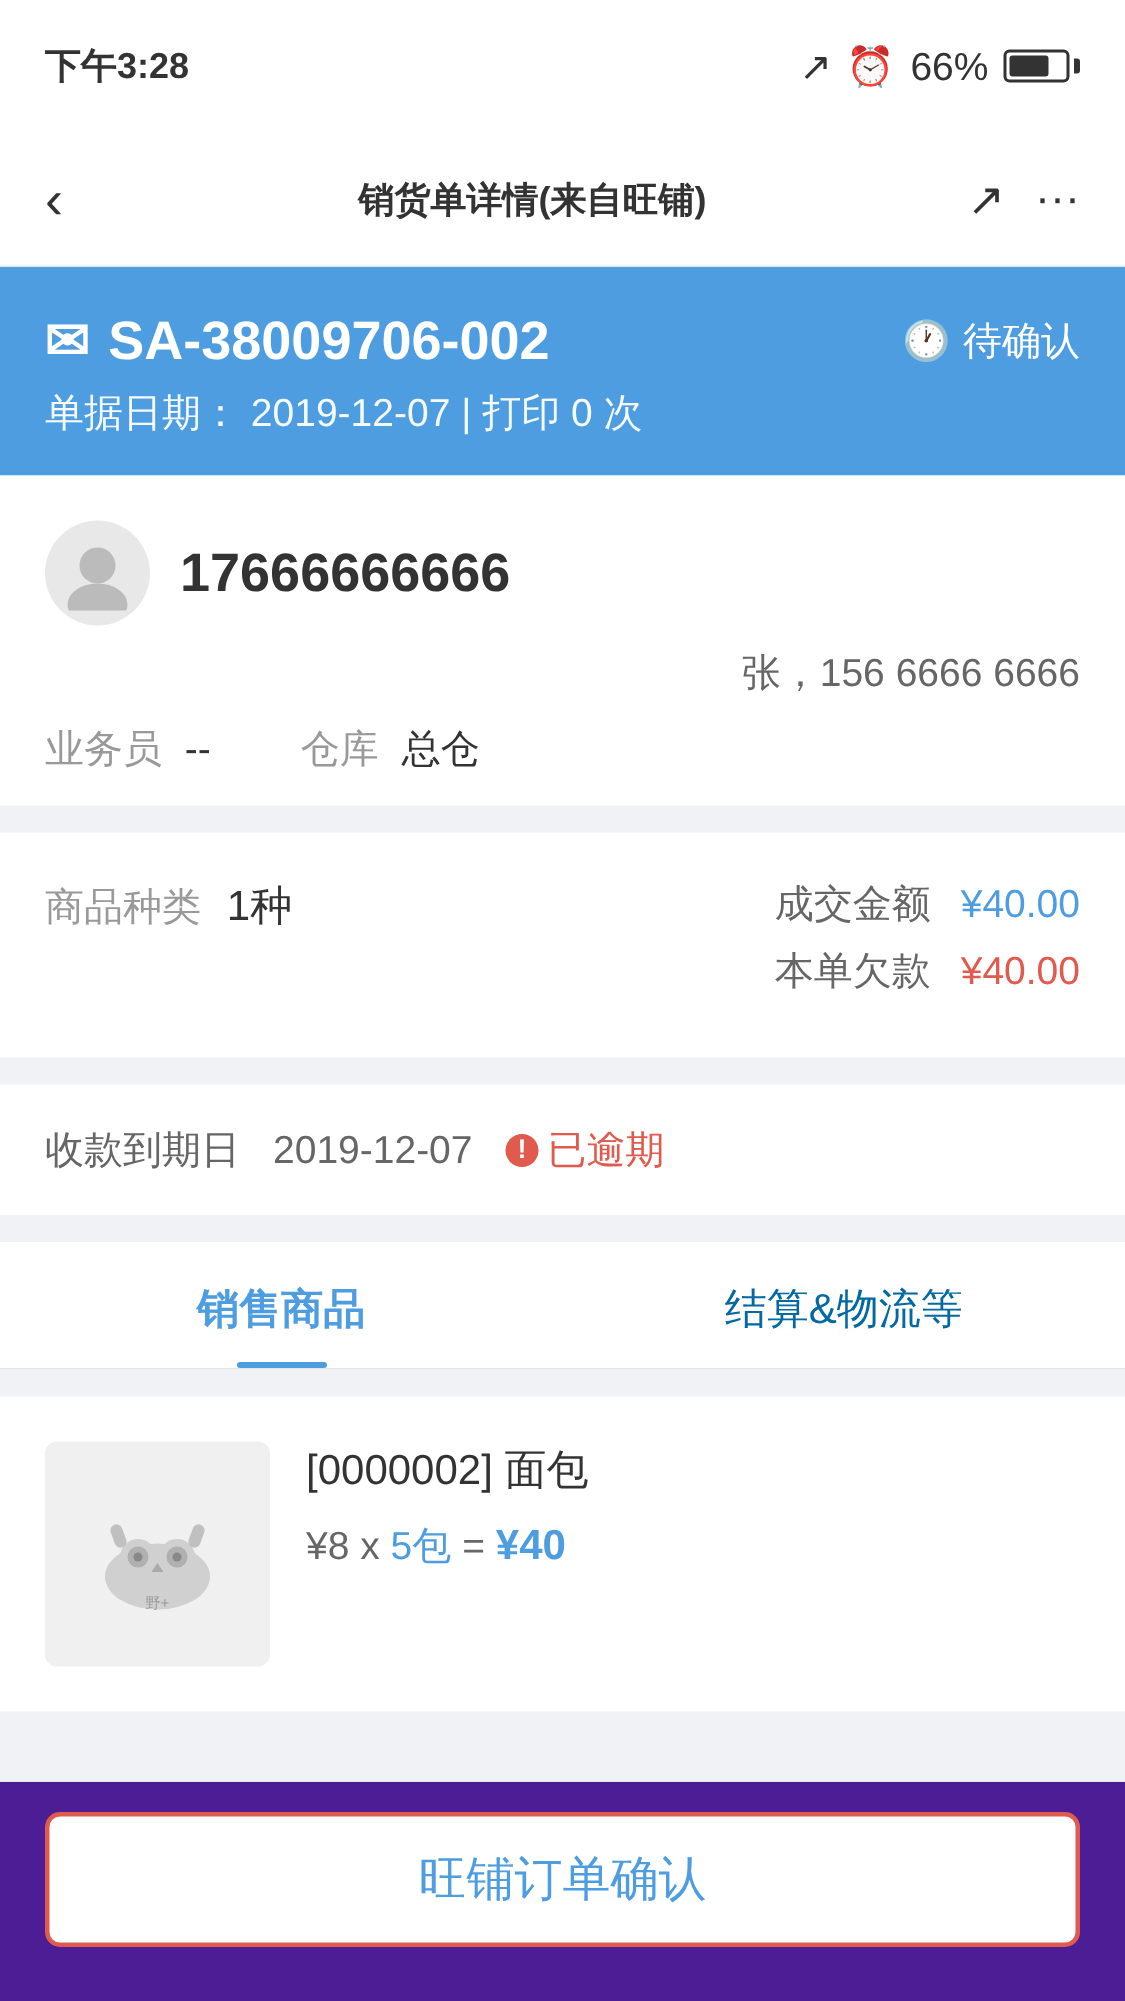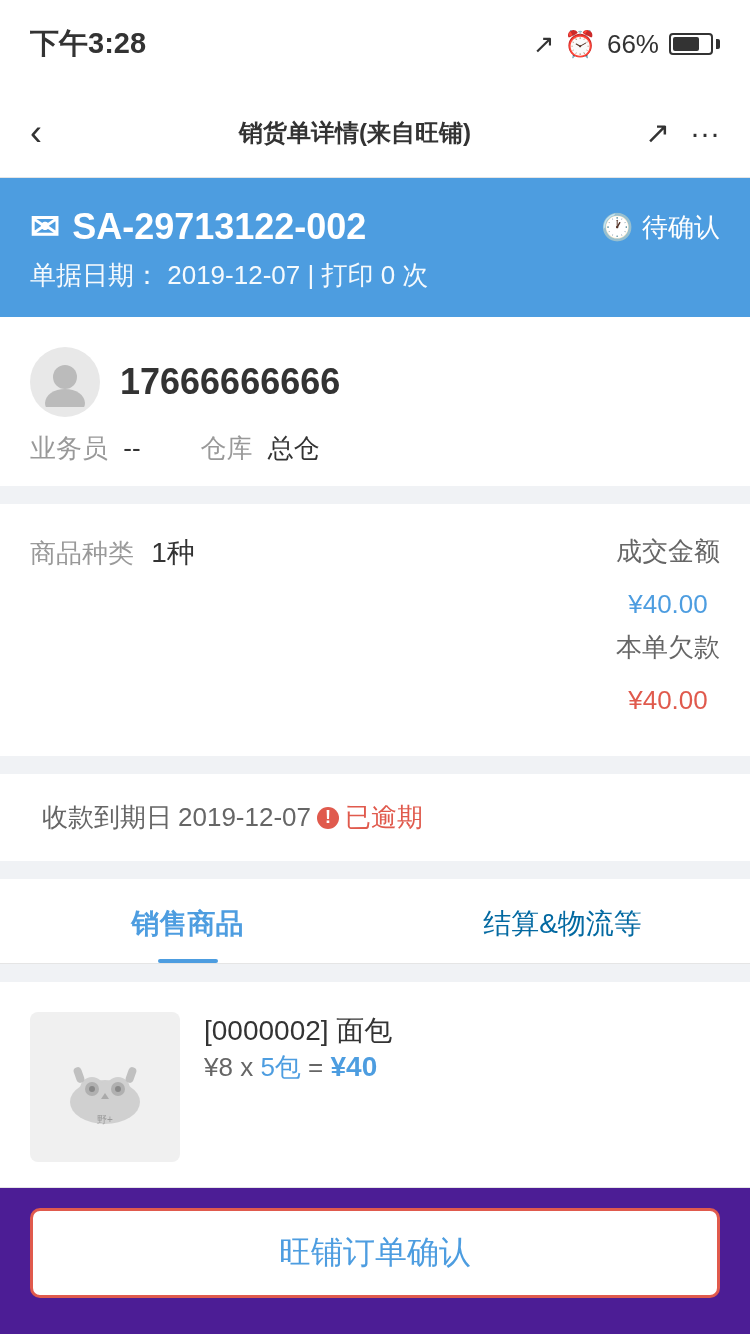--- a/index.html
+++ b/index.html
@@ -19,21 +19,21 @@
       height: 88px;
       background: #fff;
       display: flex;
       align-items: center;
       justify-content: space-between;
       padding: 0 30px;
       font-size: 26px;
       font-weight: 500;
     }
     .status-left { display: flex; align-items: center; gap: 14px; }
-    .status-center { font-size: 29px; font-weight: 600; }
+    .status-center { font-size: 24px; font-weight: 600; }
     .status-right { display: flex; align-items: center; gap: 10px; font-size: 26px; }
     .battery-icon {
       display: inline-flex; align-items: center; gap: 2px;
     }
     .battery-body {
       width: 44px; height: 22px; border: 2px solid #333; border-radius: 4px;
       position: relative; display: inline-block;
     }
     .battery-fill {
       position: absolute; left: 2px; top: 2px; bottom: 2px;
@@ -129,37 +129,37 @@
       display: flex;
       align-items: flex-start;
       justify-content: space-between;
     }
     .summary-left { font-size: 26px; color: #666; }
     .summary-left .label { color: #999; }
     .summary-left .value { color: #333; font-size: 28px; margin-left: 10px; }
     .summary-right { text-align: right; }
     .summary-row {
       display: flex; justify-content: space-between; gap: 20px;
-      font-size: 26px; margin-bottom: 10px; align-items: center; flex-direction: column;
+      font-size: 26px; margin-bottom: 10px; align-items: center;
     }
     .summary-row .row-label { color: #666; }
     .summary-row .row-value { font-weight: 500; }
     .summary-row .row-value.blue { color: #4d9de0; }
     .summary-row .row-value.red { color: #e05a4d; }
 
     
     .due-section {
       background: #fff;
-      padding: 26px 42px;
+      padding: 26px 30px;
       margin-bottom: 18px;
       font-size: 26px;
       color: #666;
       display: flex;
       align-items: center;
-      gap: 6px;
+      gap: 22px;
     }
     .overdue-badge {
       display: inline-flex; align-items: center; gap: 6px;
       color: #e05a4d; font-size: 26px;
     }
     .overdue-dot {
       width: 22px; height: 22px; border-radius: 50%;
       background: #e05a4d; display: inline-flex; align-items: center; justify-content: center;
       color: #fff; font-size: 18px; font-weight: 700;
     }
@@ -192,21 +192,21 @@
       gap: 24px;
       align-items: flex-start;
     }
     .product-thumb {
       width: 150px; height: 150px; background: #f0f0f0;
       border-radius: 8px; flex-shrink: 0;
       display: flex; align-items: center; justify-content: center;
       overflow: hidden;
     }
     .product-info { flex: 1; }
-    .product-name { font-size: 28px; color: #333; font-weight: 500; }
+    .product-name { font-size: 28px; color: #333; margin-bottom: 14px; font-weight: 500; }
     .product-price {
       font-size: 26px; color: #666;
     }
     .product-price .qty { color: #4d9de0; }
     .product-price .total { color: #4d9de0; font-weight: 600; font-size: 28px; }
 
     
     .gray-area {
       background: #f0f2f5;
       flex: 1;
@@ -260,21 +260,21 @@
   <div class="nav-actions">
     <span class="nav-action-icon">↗</span>
     <span class="nav-action-icon">···</span>
   </div>
 </div>
 
 <div class="order-header">
   <div class="order-header-top">
     <div class="order-id">
       <span>✉</span>
-      <span>SA-29713122-002</span>
+      <span>SA-38009706-002</span>
     </div>
     <div class="order-status">
       <span>🕐</span>
       <span>待确认</span>
     </div>
   </div>
   <div class="order-date">
     <span>单据日期：</span>
     <span>2019-12-07</span>
     <span> | </span>
@@ -285,20 +285,21 @@
 <div class="customer-section white-section">
   <div class="customer-top">
     <div class="customer-avatar">
       <svg width="50" height="50" viewBox="0 0 50 50">
         <circle cx="25" cy="20" r="12" fill="#bbb"></circle>
         <ellipse cx="25" cy="46" rx="20" ry="14" fill="#bbb"></ellipse>
       </svg>
     </div>
     <div class="customer-phone">17666666666</div>
   </div>
+  <div class="customer-name">张，156 6666 6666</div>
   <div class="customer-meta">
     <div class="customer-meta-item">
       <span class="label">业务员</span>
       <span class="value">--</span>
     </div>
     <div class="customer-meta-item">
       <span class="label">仓库</span>
       <span class="value">总仓</span>
     </div>
   </div>

